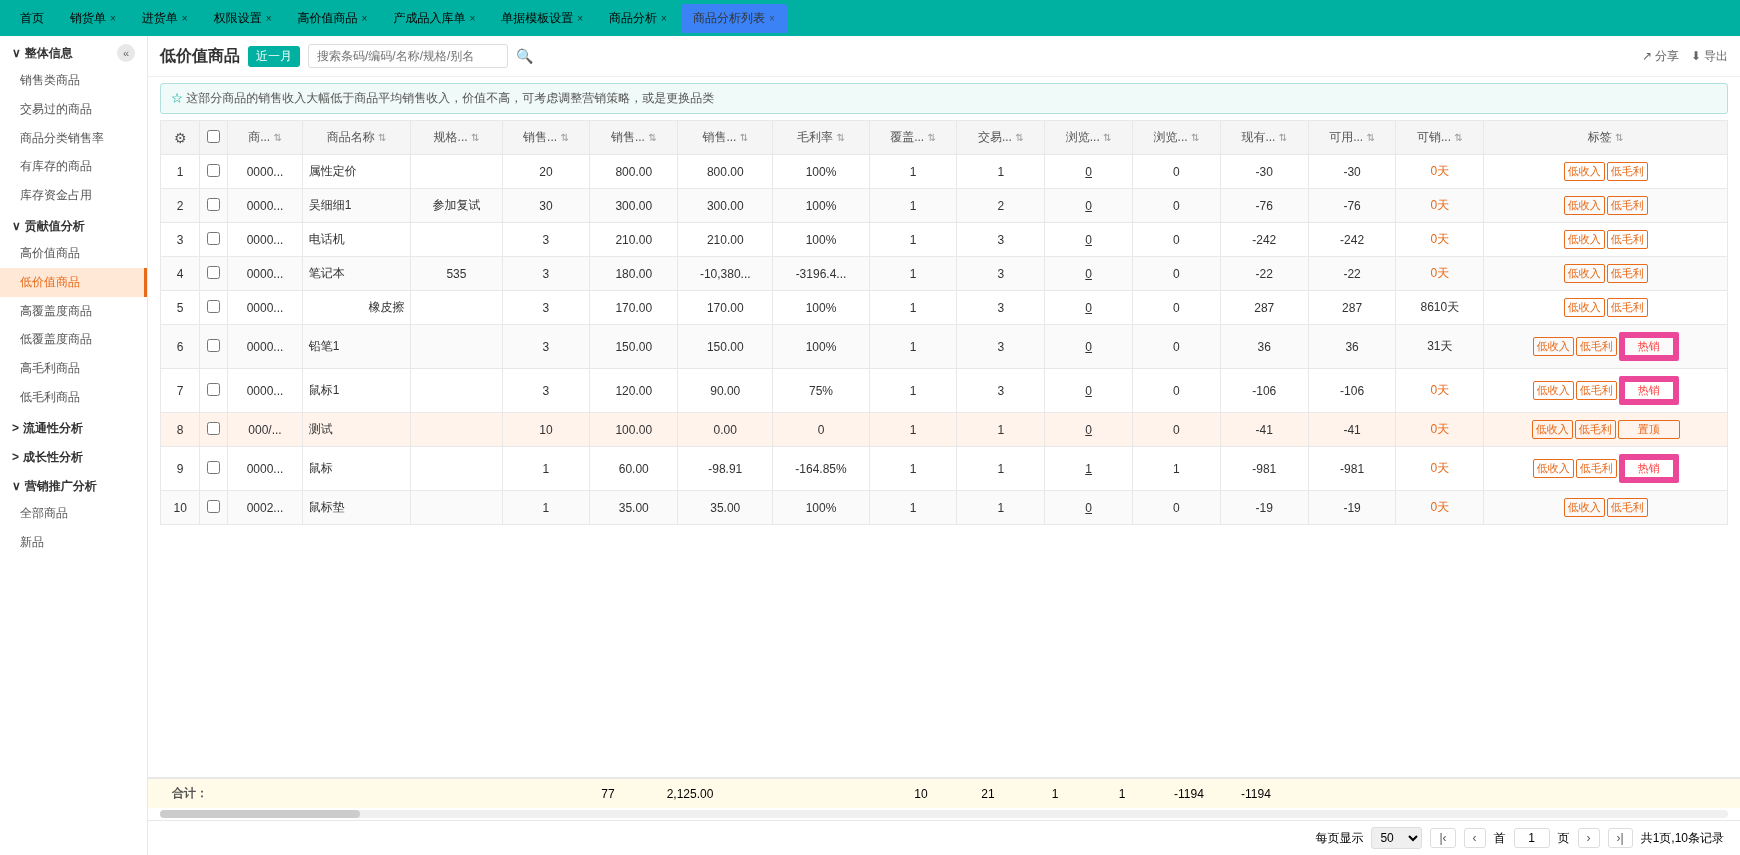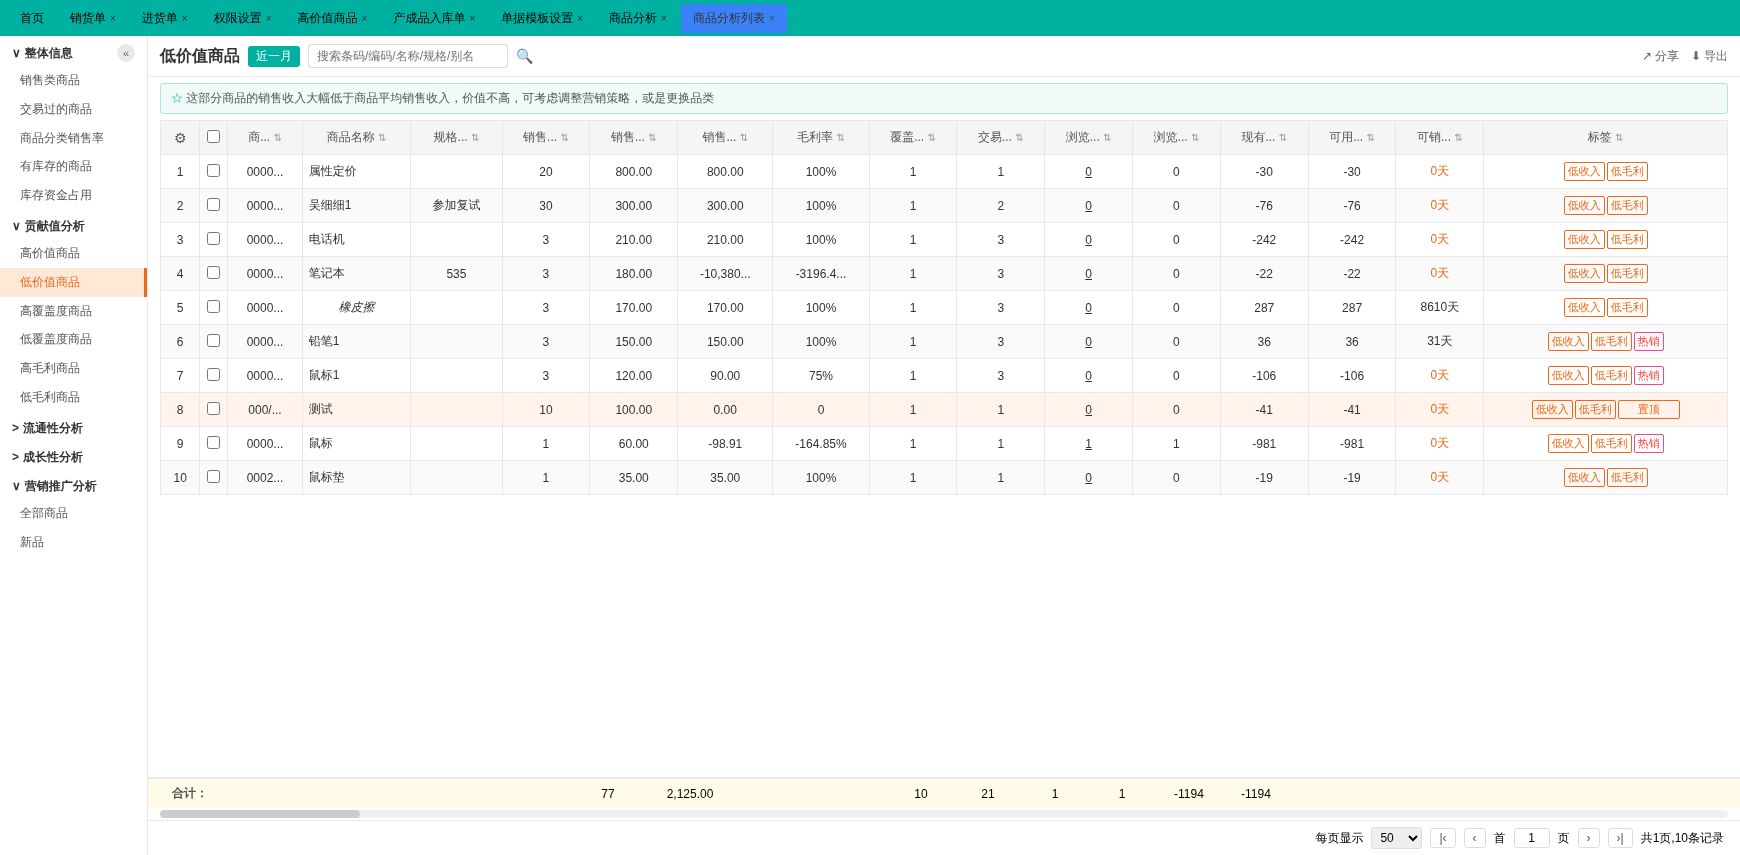--- a/index.html
+++ b/index.html
@@ -151,21 +151,21 @@
       padding: 6px 6px;
       border: 1px solid #e8e8e8;
       text-align: center;
       color: #333;
       white-space: nowrap;
     }
     tr:nth-child(even) td { background: #fafafa; }
     tr.highlighted td { background: #fff3ec; }
     .tag-low-income { color: #e86a1a; border: 1px solid #e86a1a; border-radius: 2px; padding: 1px 3px; margin: 1px; display: inline-block; font-size: 11px; }
     .tag-low-profit { color: #e86a1a; border: 1px solid #e86a1a; border-radius: 2px; padding: 1px 3px; margin: 1px; display: inline-block; font-size: 11px; }
-    .tag-hot { color: #ff4444; border: 1px solid #ec4899; border-radius: 2px; padding: 1px 3px; margin: 1px; display: inline-block; font-size: 11px; }
+    .tag-hot { color: #ff4444; border: 6px solid #ec4899; border-radius: 2px; padding: 1px 13px; margin: 1px; display: inline-block; font-size: 11px; }
     .tag-stock { color: #e86a1a; border: 1px solid #e86a1a; border-radius: 2px; padding: 1px 19px; margin: 1px; display: inline-block; font-size: 11px; }
     .zero-days { color: #e86a1a; }
     .days-normal { color: #333; }
     .underline-link { text-decoration: underline; color: #333; cursor: pointer; }
     .checkbox-col { width: 28px; }
 
     
     .table-footer {
       flex-shrink: 0;
       border-top: 2px solid #e8e8e8;
@@ -443,21 +443,21 @@
     <td>0</td>
     <td>-22</td>
     <td>-22</td>
     <td class="zero-days">0天</td>
     <td><span class="tag-low-income">低收入</span><span class="tag-low-profit">低毛利</span></td>
   </tr>
             <tr>
     <td>5</td>
     <td class="checkbox-col"><input type="checkbox" style=""></td>
     <td>0000...</td>
-    <td style="text-align:center;font-style:italic;">橡皮擦</td>
+    <td style="text-align:right;">橡皮擦</td>
     <td></td>
     <td>3</td>
     <td>170.00</td>
     <td>170.00</td>
     <td>100%</td>
     <td>1</td>
     <td>3</td>
     <td><span class="underline-link">0</span></td>
     <td>0</td>
     <td>287</td>

